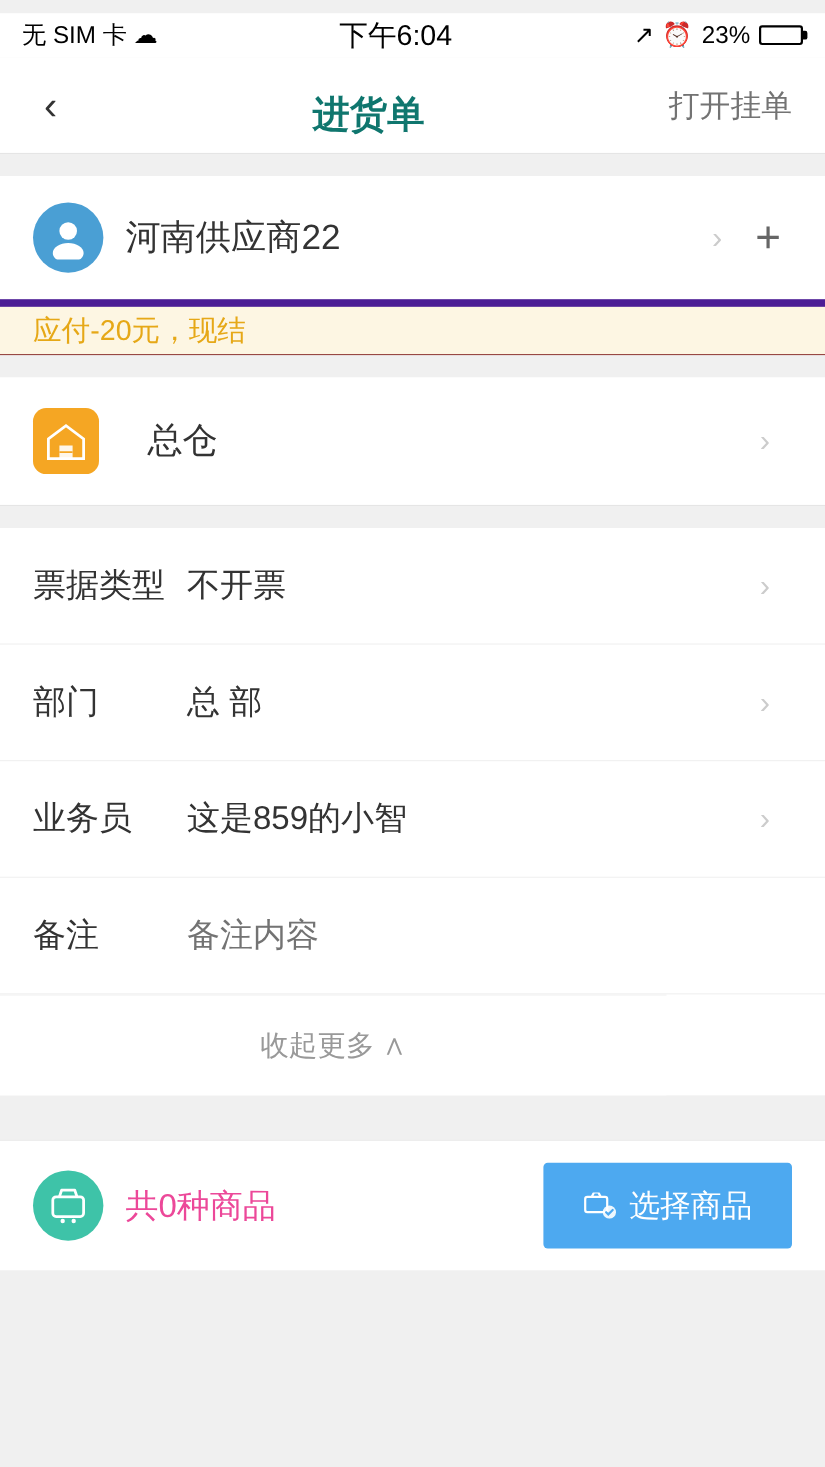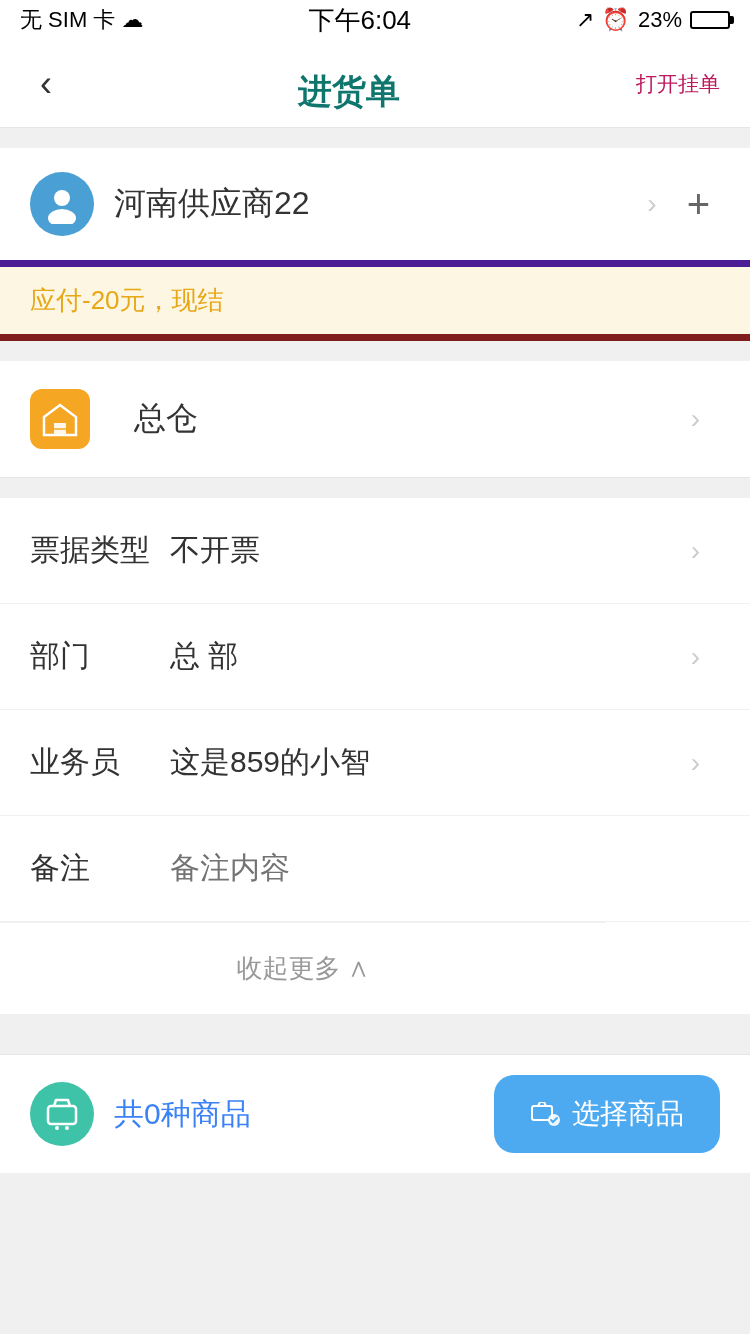--- a/index.html
+++ b/index.html
@@ -16,20 +16,21 @@
     .status-bar {
       width: 750px;
       height: 40px;
       background: #fff;
       display: flex;
       align-items: center;
       justify-content: space-between;
       padding: 0 20px;
       font-size: 22px;
       color: #000;
+      margin-top: 12px;
     }
     .status-left {
       display: flex;
       align-items: center;
       gap: 8px;
     }
     .status-center {
       font-size: 26px;
       font-weight: 500;
     }
@@ -82,22 +83,22 @@
       cursor: pointer;
       padding: 10px;
     }
     .nav-title {
       font-size: 34px;
       font-weight: 600;
       color: #0f766e;
       margin-top: 16px;
     }
     .nav-action {
-      font-size: 21px;
-      color: #be185d;
+      font-size: 28px;
+      color: #737373;
       cursor: pointer;
     }
 
     
     .section-divider {
       width: 750px;
       height: 20px;
       background: #f0f0f0;
     }
 
@@ -139,24 +140,24 @@
       font-size: 40px;
       color: #666;
       cursor: pointer;
       padding: 0 10px;
     }
 
     
     .alert-row {
       width: 750px;
       background: #fdf6e3;
-      padding: 16px 30px;
+      padding: 4px 30px;
       font-size: 26px;
       color: #e6a817;
-      border-bottom: 7px solid #7f1d1d;
+      border-bottom: 1px solid #7f1d1d;
     }
 
     
     .warehouse-row {
       width: 750px;
       background: #fff;
       display: flex;
       align-items: center;
       padding: 28px 30px;
       border-bottom: 1px solid #e5e5e5;
@@ -244,28 +245,28 @@
       background: #3ec3a8;
       display: flex;
       align-items: center;
       justify-content: center;
       margin-right: 20px;
       flex-shrink: 0;
     }
     .product-count {
       flex: 1;
       font-size: 30px;
-      color: #3b82f6;
+      color: #ec4899;
     }
     .select-product-btn {
       background: #4da9f0;
       color: #fff;
       font-size: 28px;
       padding: 20px 36px;
-      border-radius: 20px;
+      border-radius: 4px;
       display: flex;
       align-items: center;
       gap: 12px;
       cursor: pointer;
     }
 
     
     .content-area {
       width: 750px;
       background: #f0f0f0;

